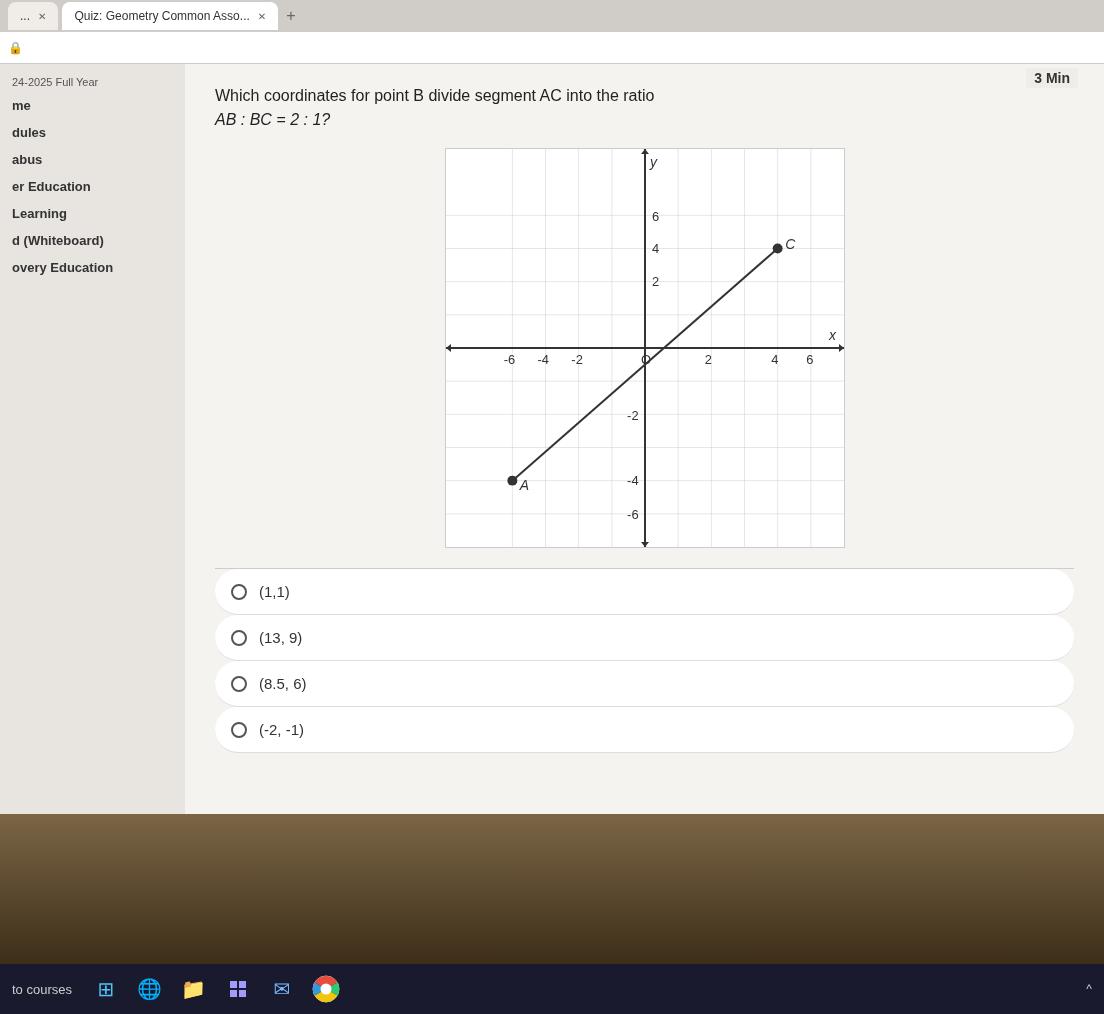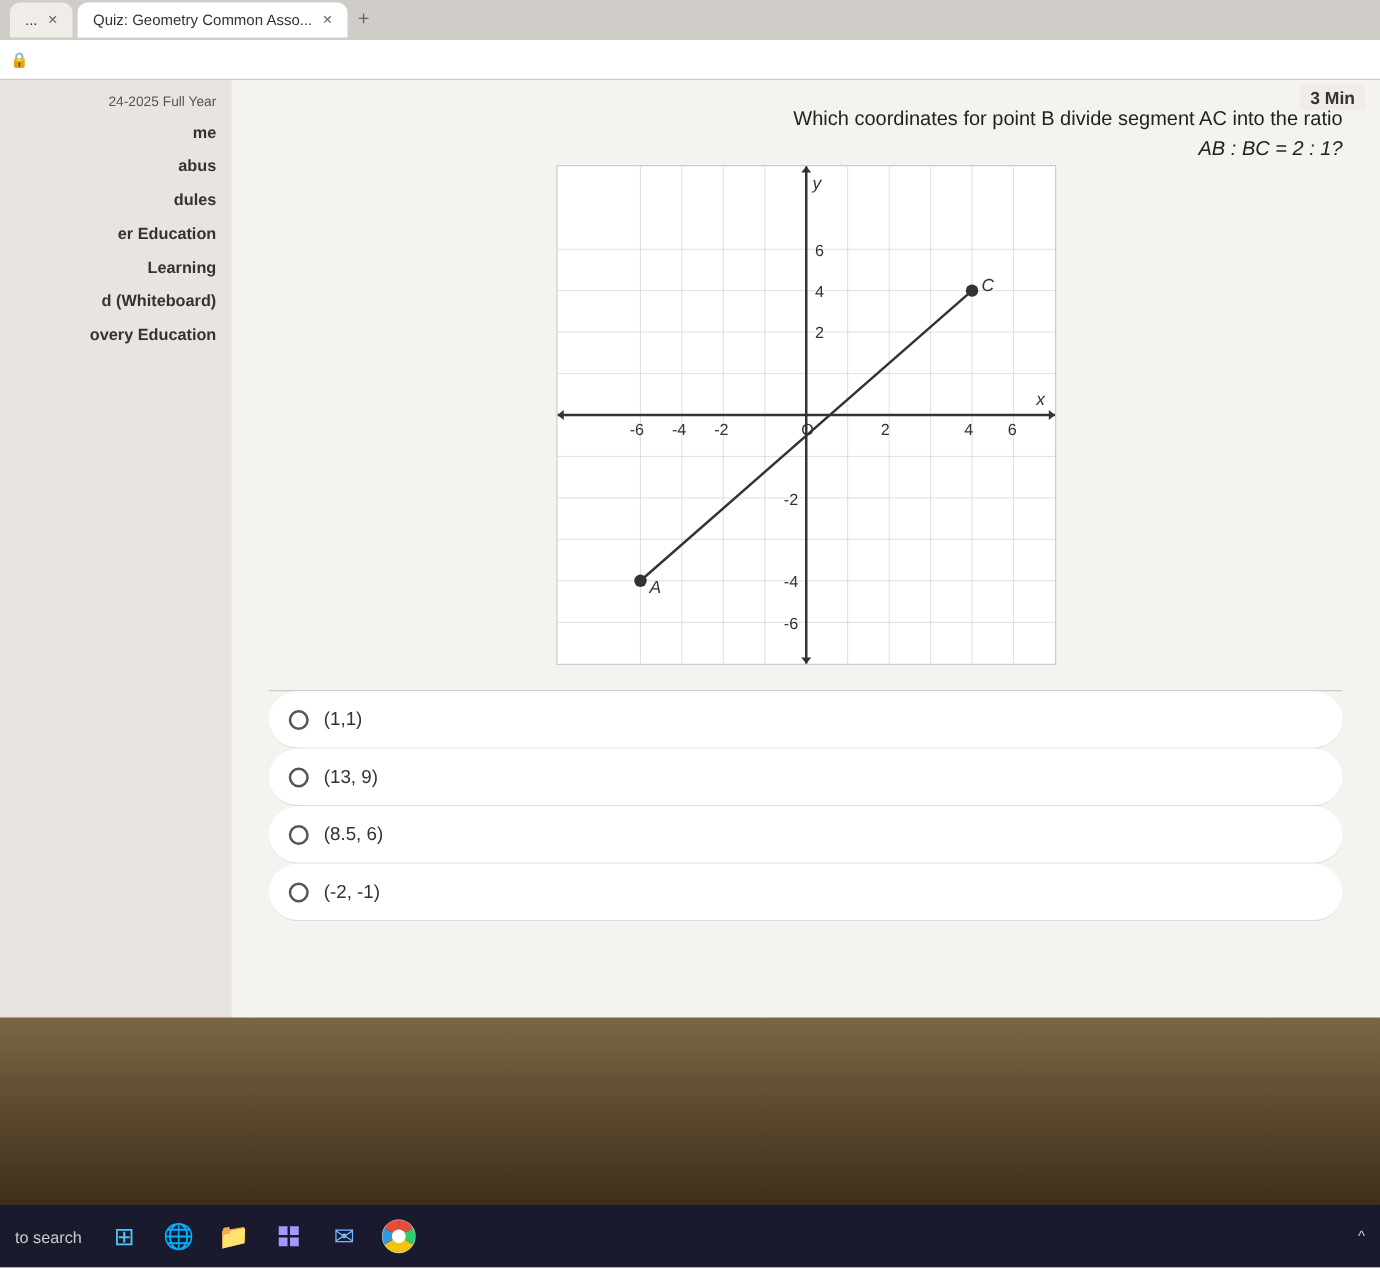--- a/index.html
+++ b/index.html
@@ -64,34 +64,33 @@
       color: #666;
       margin-right: 6px;
     }
     .address-text {
       font-size: 12px;
       color: #333;
     }
     .timer-badge {
       position: absolute;
       top: 68px;
-      right: 12px;
+      right: 26px;
       background: #f0ece8;
       font-size: 14px;
       font-weight: bold;
       color: #333;
       padding: 2px 8px;
     }
 
     
     .main-layout {
       display: flex;
       width: 100%;
       height: calc(100% - 64px - 50px);
-      text-align: right;
     }
 
     
     .sidebar {
       width: 185px;
       background: #e8e4e0;
       padding: 8px 0;
       flex-shrink: 0;
     }
     .sidebar-year {
@@ -111,20 +110,21 @@
     .content-area {
       flex: 1;
       background: #f5f3f0;
       padding: 20px 30px;
       overflow-y: auto;
     }
 
     .question-text {
       font-size: 16px;
       color: #222;
+      margin-bottom: 16px;
       line-height: 1.5;
     }
     .question-text .italic {
       font-style: italic;
     }
     .question-text .bold {
       font-weight: normal;
     }
 
     
@@ -230,22 +230,22 @@
   </div>
 </div>
 
 <div class="timer-badge">3 Min</div>
 
 <div class="main-layout">
 
   <div class="sidebar">
     <div class="sidebar-year">24-2025 Full Year</div>
     <div class="sidebar-item">me</div>
+    <div class="sidebar-item">dules</div>
     <div class="sidebar-item">abus</div>
-    <div class="sidebar-item">dules</div>
     <div class="sidebar-item">er Education</div>
     <div class="sidebar-item">Learning</div>
     <div class="sidebar-item">d (Whiteboard)</div>
     <div class="sidebar-item">overy Education</div>
   </div>
 
   <div class="content-area">
 
     <div class="question-text">
       <span>Which coordinates for point B divide segment AC into the ratio</span><br>
@@ -342,21 +342,21 @@
       </div>
     </div>
 
   </div>
 </div>
 
 <div class="photo-area" style="background: linear-gradient(to bottom, #7a6545, #5c4a30, #3d2e18);">
 </div>
 
 <div class="taskbar">
-  <span class="taskbar-search">to search</span>
+  <span class="taskbar-search">to courses</span>
   <div class="taskbar-icon win">⊞</div>
   <div class="taskbar-icon edge">🌐</div>
   <div class="taskbar-icon files">📁</div>
   <div class="taskbar-icon apps">
     <svg width="20" height="20" viewBox="0 0 20 20">
       <rect x="2" y="2" width="7" height="7" fill="#a29bfe"></rect>
       <rect x="11" y="2" width="7" height="7" fill="#a29bfe"></rect>
       <rect x="2" y="11" width="7" height="7" fill="#a29bfe"></rect>
       <rect x="11" y="11" width="7" height="7" fill="#a29bfe"></rect>
     </svg>

